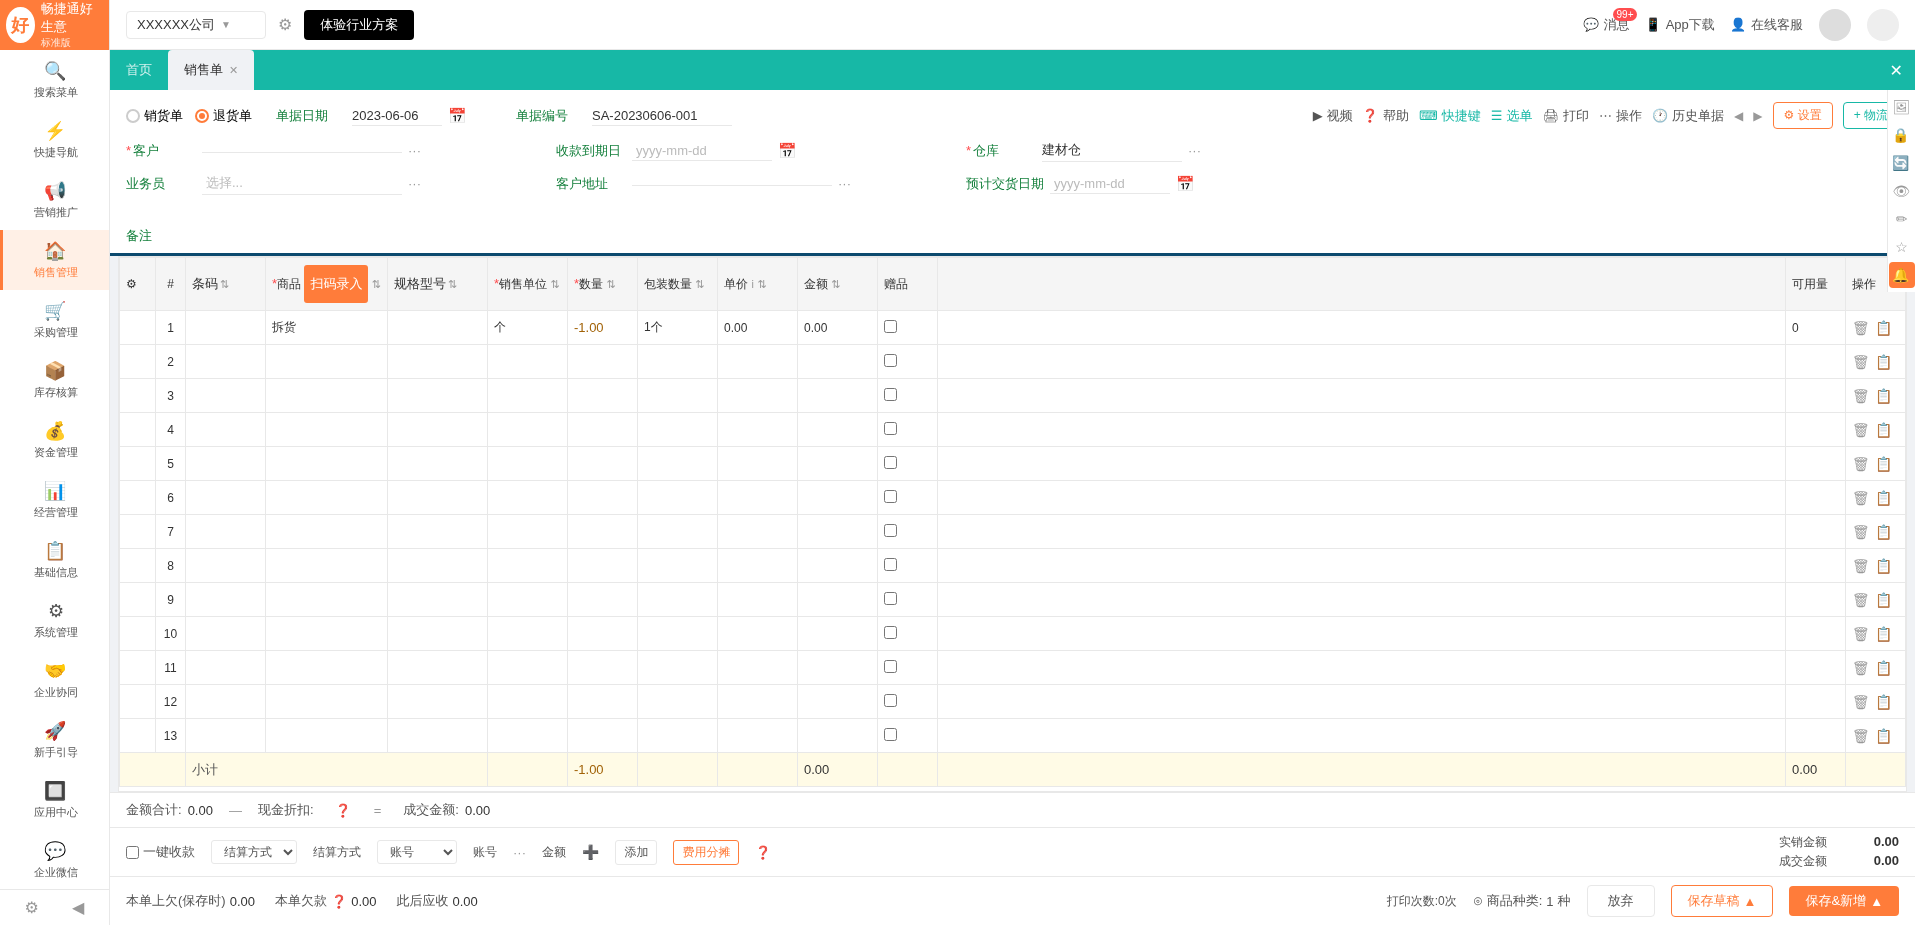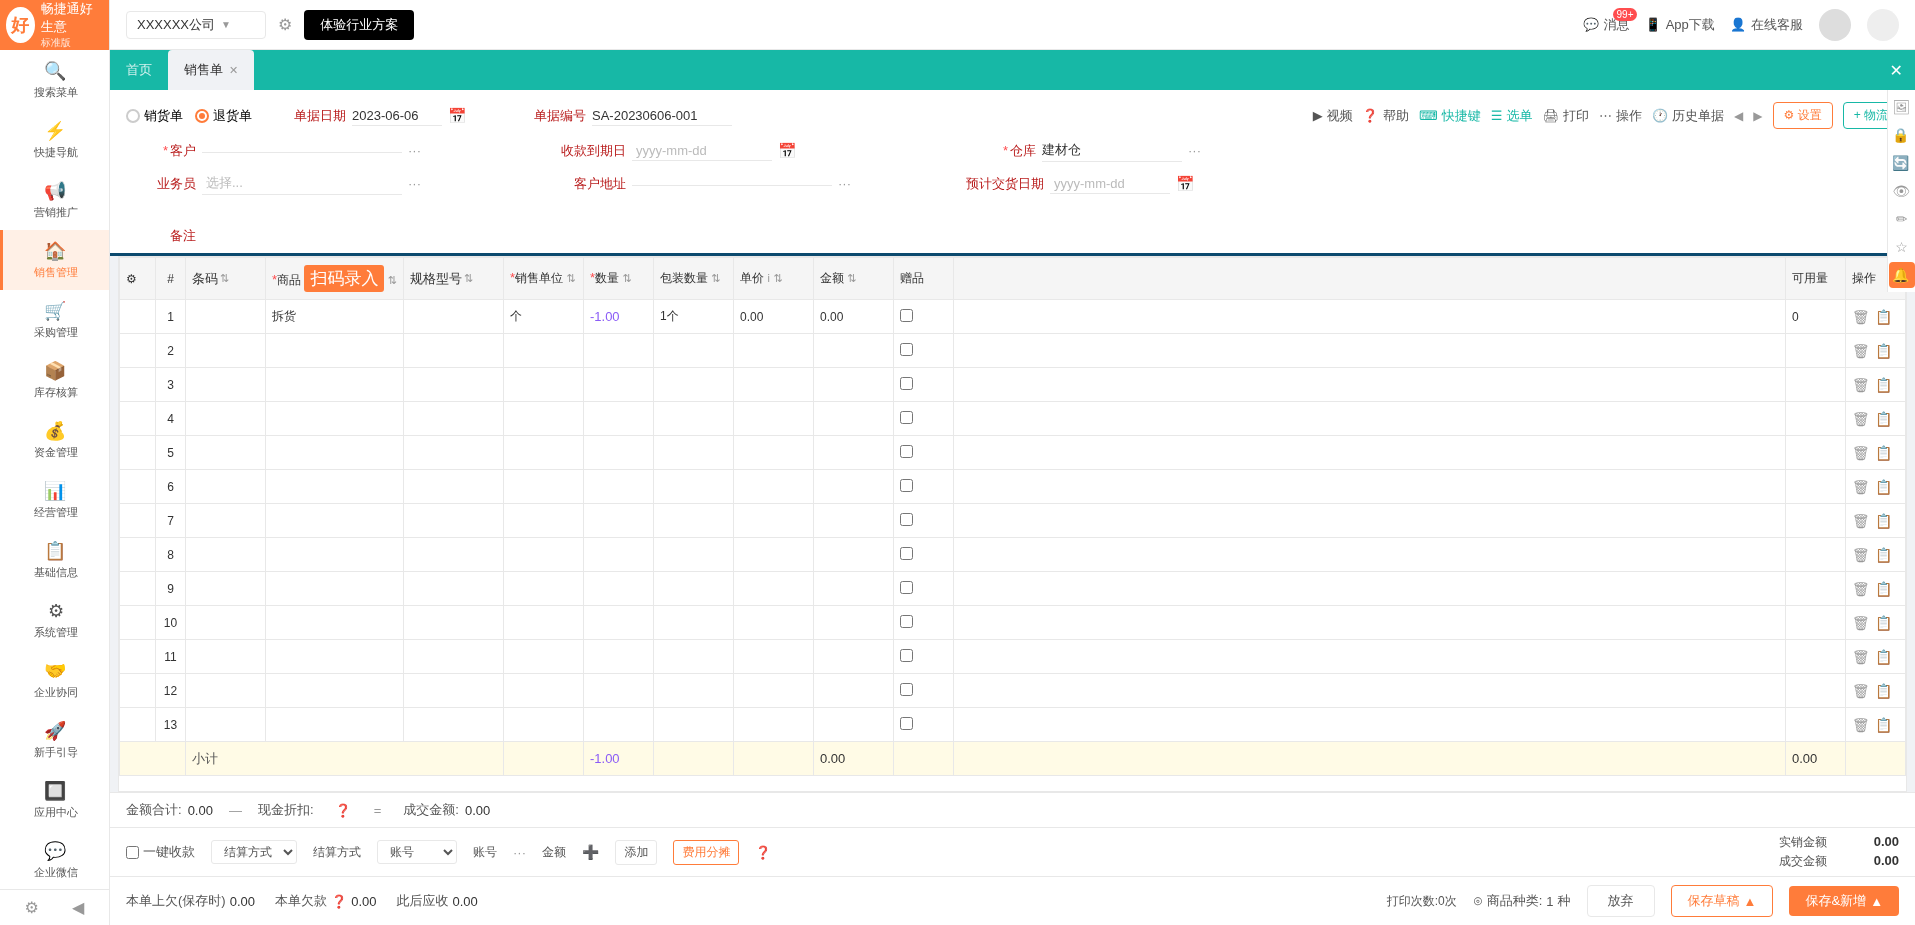--- a/index.html
+++ b/index.html
@@ -86,21 +86,21 @@
       background: #fff; padding: 12px 16px 8px;
       border-bottom: 3px solid #0c4a6e;
     }
     .form-row { display: flex; align-items: center; margin-bottom: 10px; gap: 0; }
     .form-radio-group { display: flex; align-items: center; gap: 12px; margin-right: 24px; }
     .form-radio { display: flex; align-items: center; gap: 4px; cursor: pointer; }
     .radio-dot { width: 14px; height: 14px; border-radius: 50%; border: 2px solid #ccc; display: flex; align-items: center; justify-content: center; }
     .radio-dot.active { border-color: #ff7c3a; }
     .radio-dot.active::after { content: ''; width: 6px; height: 6px; background: #ff7c3a; border-radius: 50%; display: block; }
     .form-field { display: flex; align-items: center; gap: 6px; flex: 1; }
-    .form-label { color: #b91c1c; white-space: nowrap; min-width: 70px; text-align: right; }
+    .form-label { color: #15803d; white-space: nowrap; min-width: 70px; }
     .form-label.required::before { content: '*'; color: #ff4d4f; margin-right: 2px; }
     .form-value { color: #333; border-bottom: 1px solid #e8e8e8; padding: 2px 0; min-width: 80px; }
     .form-dots { color: #999; cursor: pointer; }
     .form-cal-icon { color: #17b8a6; cursor: pointer; font-size: 15px; }
     .form-input-placeholder { color: #bbb; }
     .toolbar-right {
       display: flex; align-items: center; gap: 10px; margin-left: auto;
     }
     .toolbar-btn {
       display: flex; align-items: center; gap: 4px; cursor: pointer; color: #555; font-size: 12px;
@@ -152,23 +152,23 @@
     .col-unit { width: 80px; }
     .col-qty { width: 70px; }
     .col-pkgqty { width: 80px; }
     .col-price { width: 80px; }
     .col-amount { width: 80px; }
     .col-gift { width: 60px; }
     .col-avail { width: 60px; }
     .col-ops { width: 60px; }
     .scan-btn {
       background: #ff7c3a; color: #fff; border: none; border-radius: 3px;
-      padding: 2px 6px; font-size: 17px; cursor: pointer;
-    }
-    .negative-num { color: #8b5cf6; }
+      padding: 10px 6px; font-size: 13px; cursor: pointer;
+    }
+    .negative-num { color: #a16207; }
     .ops-icons { display: flex; gap: 6px; align-items: center; }
     .op-icon { color: #999; cursor: pointer; font-size: 14px; }
     .subtotal-row td { background: #fffbe6; font-weight: 500; }
 
     
     .bottom-summary {
       background: #fff; border-top: 1px solid #e8e8e8;
       padding: 8px 16px; display: flex; align-items: center; gap: 16px;
     }
     .summary-item { display: flex; align-items: center; gap: 6px; }

